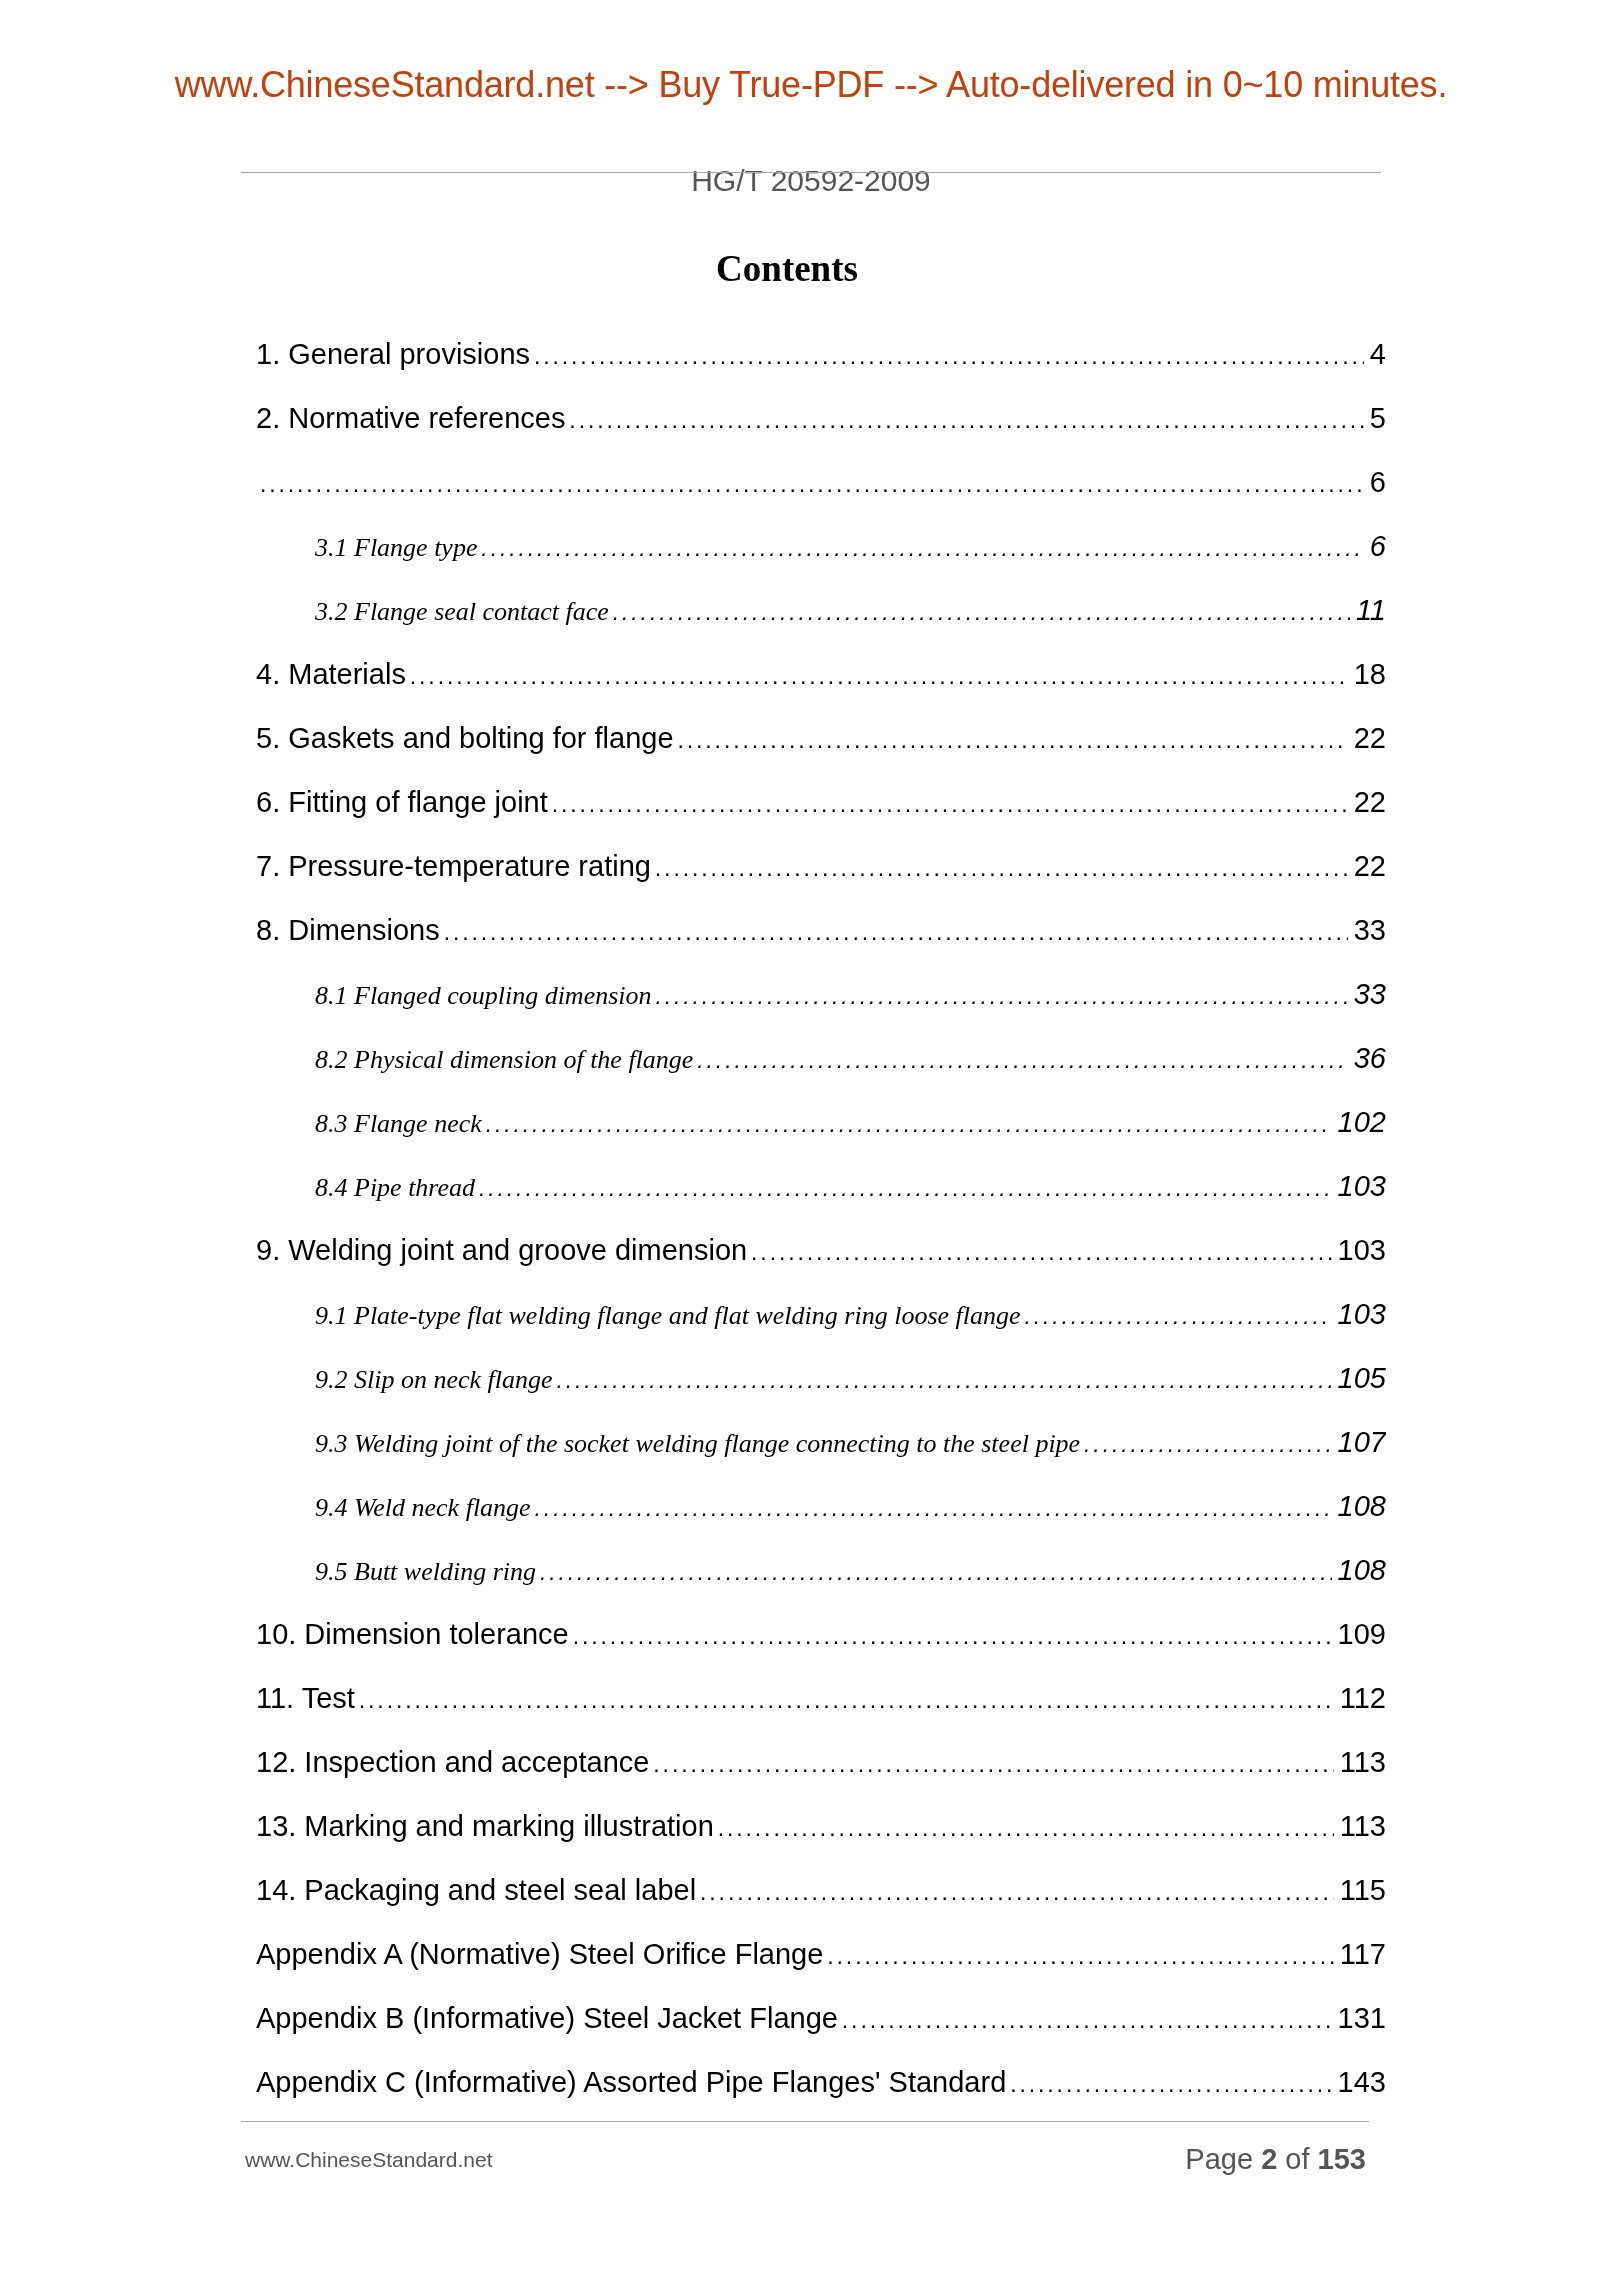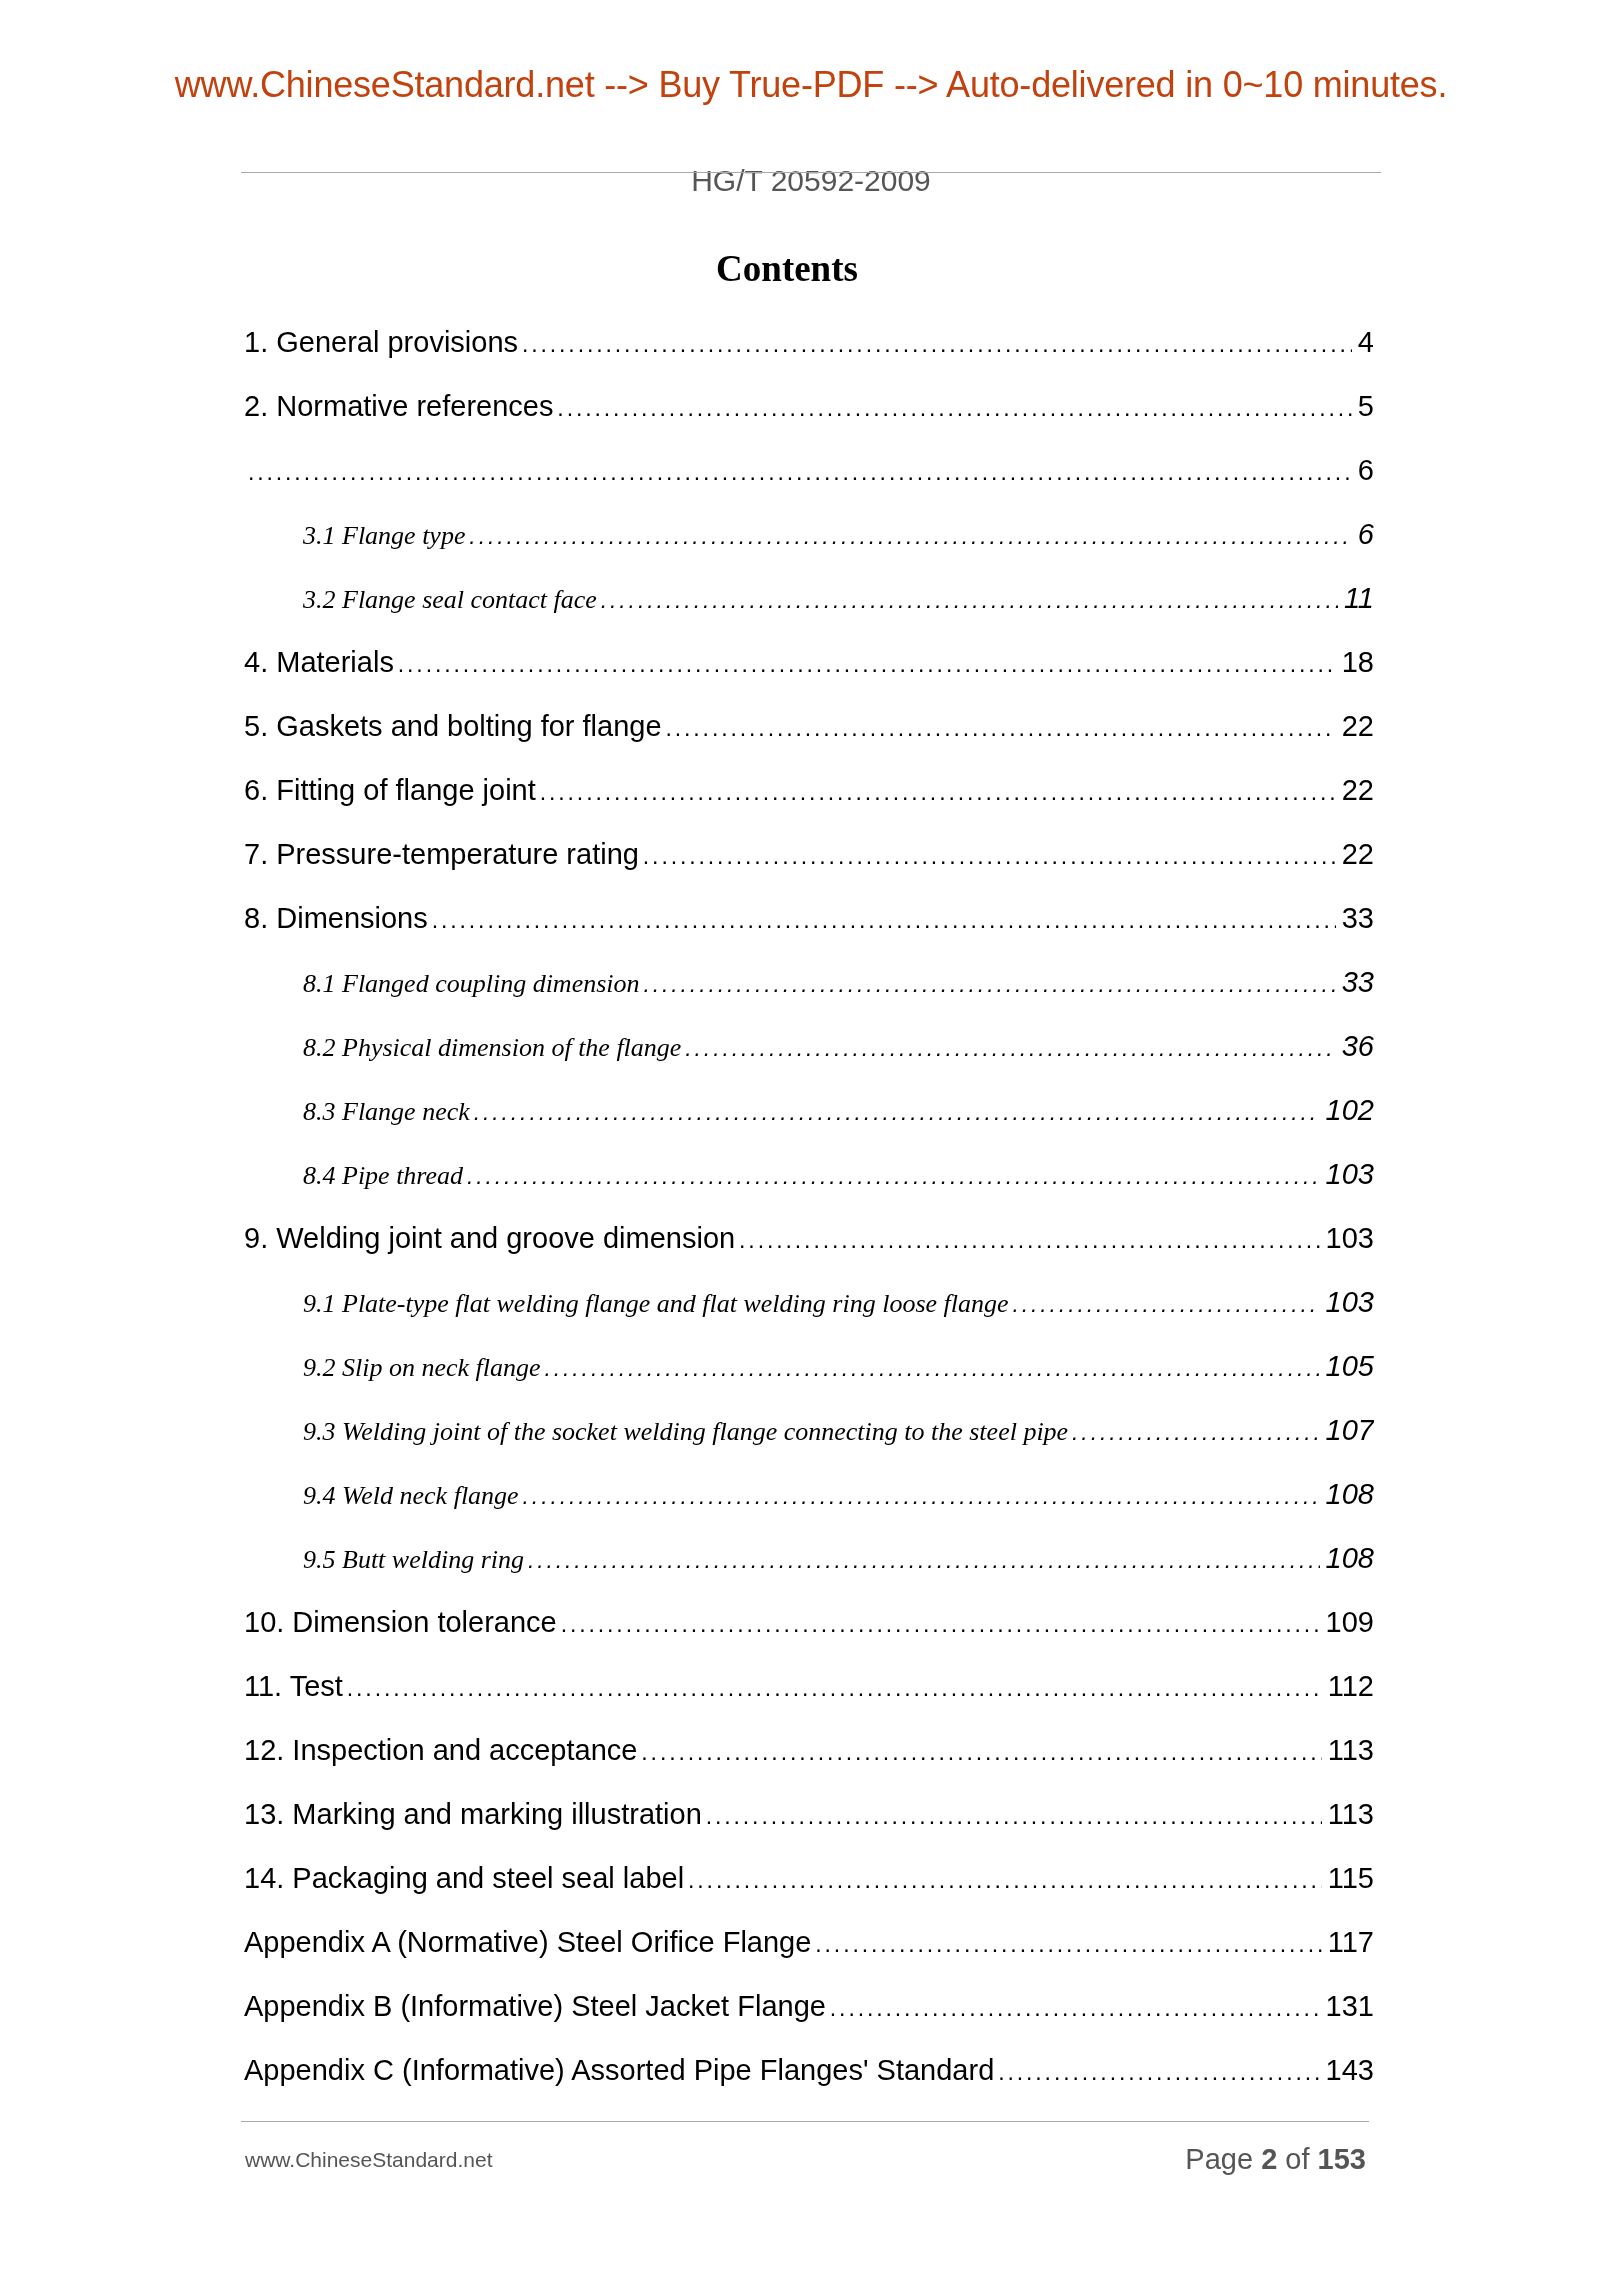--- a/index.html
+++ b/index.html
@@ -57,21 +57,21 @@
       font-weight: bold;
       font-size: 37px;
       line-height: 42px;
       color: #000;
     }
     .toc-list {
       position: absolute;
       left: 244px;
       top: 321px;
       width: 1130px;
-      margin: 0;
+      margin: 12px;
       padding: 0;
       list-style: none;
     }
     .toc-row {
       display: flex;
       align-items: baseline;
       height: 64px;
       line-height: 42px;
       white-space: nowrap;
       overflow: hidden;

